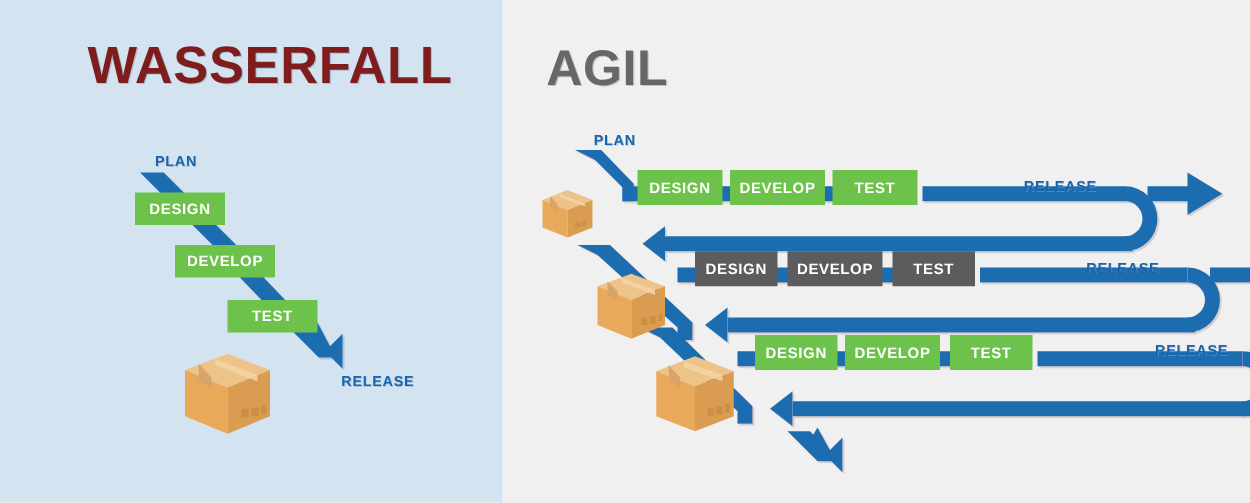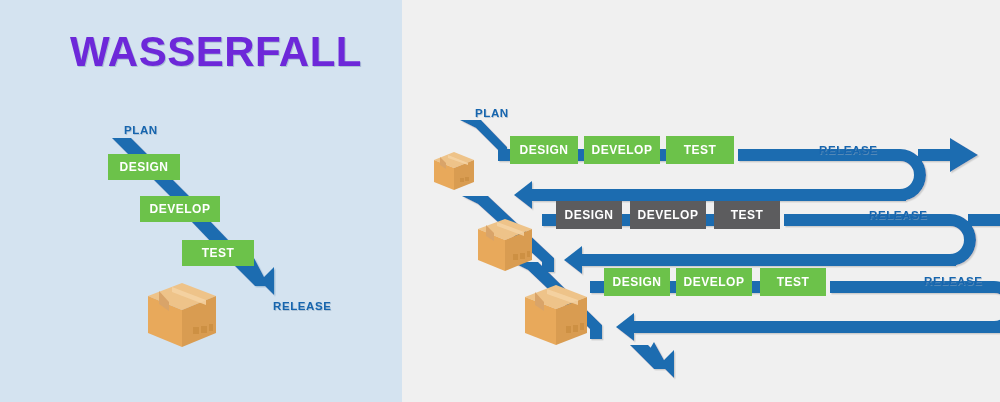--- a/index.html
+++ b/index.html
@@ -12,21 +12,21 @@
   #root { position:relative; width:1000px; height:402px; }
   .panel { position:absolute; top:0; height:402px; }
   #waterfall-panel { left:0; width:402px; background:#d4e3f0; }
   #agile-panel { left:402px; width:598px; background:#f0f0f0; }
   svg { position:absolute; left:0; top:0; display:block; }
   .title {
     position:absolute; font-weight:bold; letter-spacing:0.5px;
     white-space:nowrap;
   }
   #waterfall-title {
-    left:70px; top:28px; font-size:42px; color:#6d28d9;
+    left:70px; top:28px; font-size:42px; color:#7f1d1d;
     text-shadow:1px 1px 0 rgba(120,150,180,.45);
   }
   #agile-title {
     left:437px; top:33px; font-size:40px; color:#666769;
     text-shadow:1px 1px 0 rgba(150,150,150,.5);
   }
   .lbl {
     position:absolute; font-size:11.5px; font-weight:bold;
     color:#1665ae; letter-spacing:.6px; white-space:nowrap;
     text-shadow:.7px .7px 0 rgba(140,165,190,.5);
@@ -40,20 +40,21 @@
 </style>
 </head>
 <body>
 
 <div id="root">
 
   <div class="panel" id="waterfall-panel"></div>
   <div class="panel" id="agile-panel"></div>
 
   <div class="title" id="waterfall-title">WASSERFALL</div>
+  <div class="title" id="agile-title">AGIL</div>
 
   <svg id="waterfall-svg" width="402" height="402" viewBox="0 0 402 402">
     <defs>
       <filter id="sh-w" x="-30%" y="-30%" width="180%" height="180%">
         <feDropShadow dx="1.4" dy="1.4" stdDeviation="0" flood-color="#93b4cf" flood-opacity="0.75"></feDropShadow>
       </filter>
     </defs>
 
     <g filter="url(#sh-w)">
 

